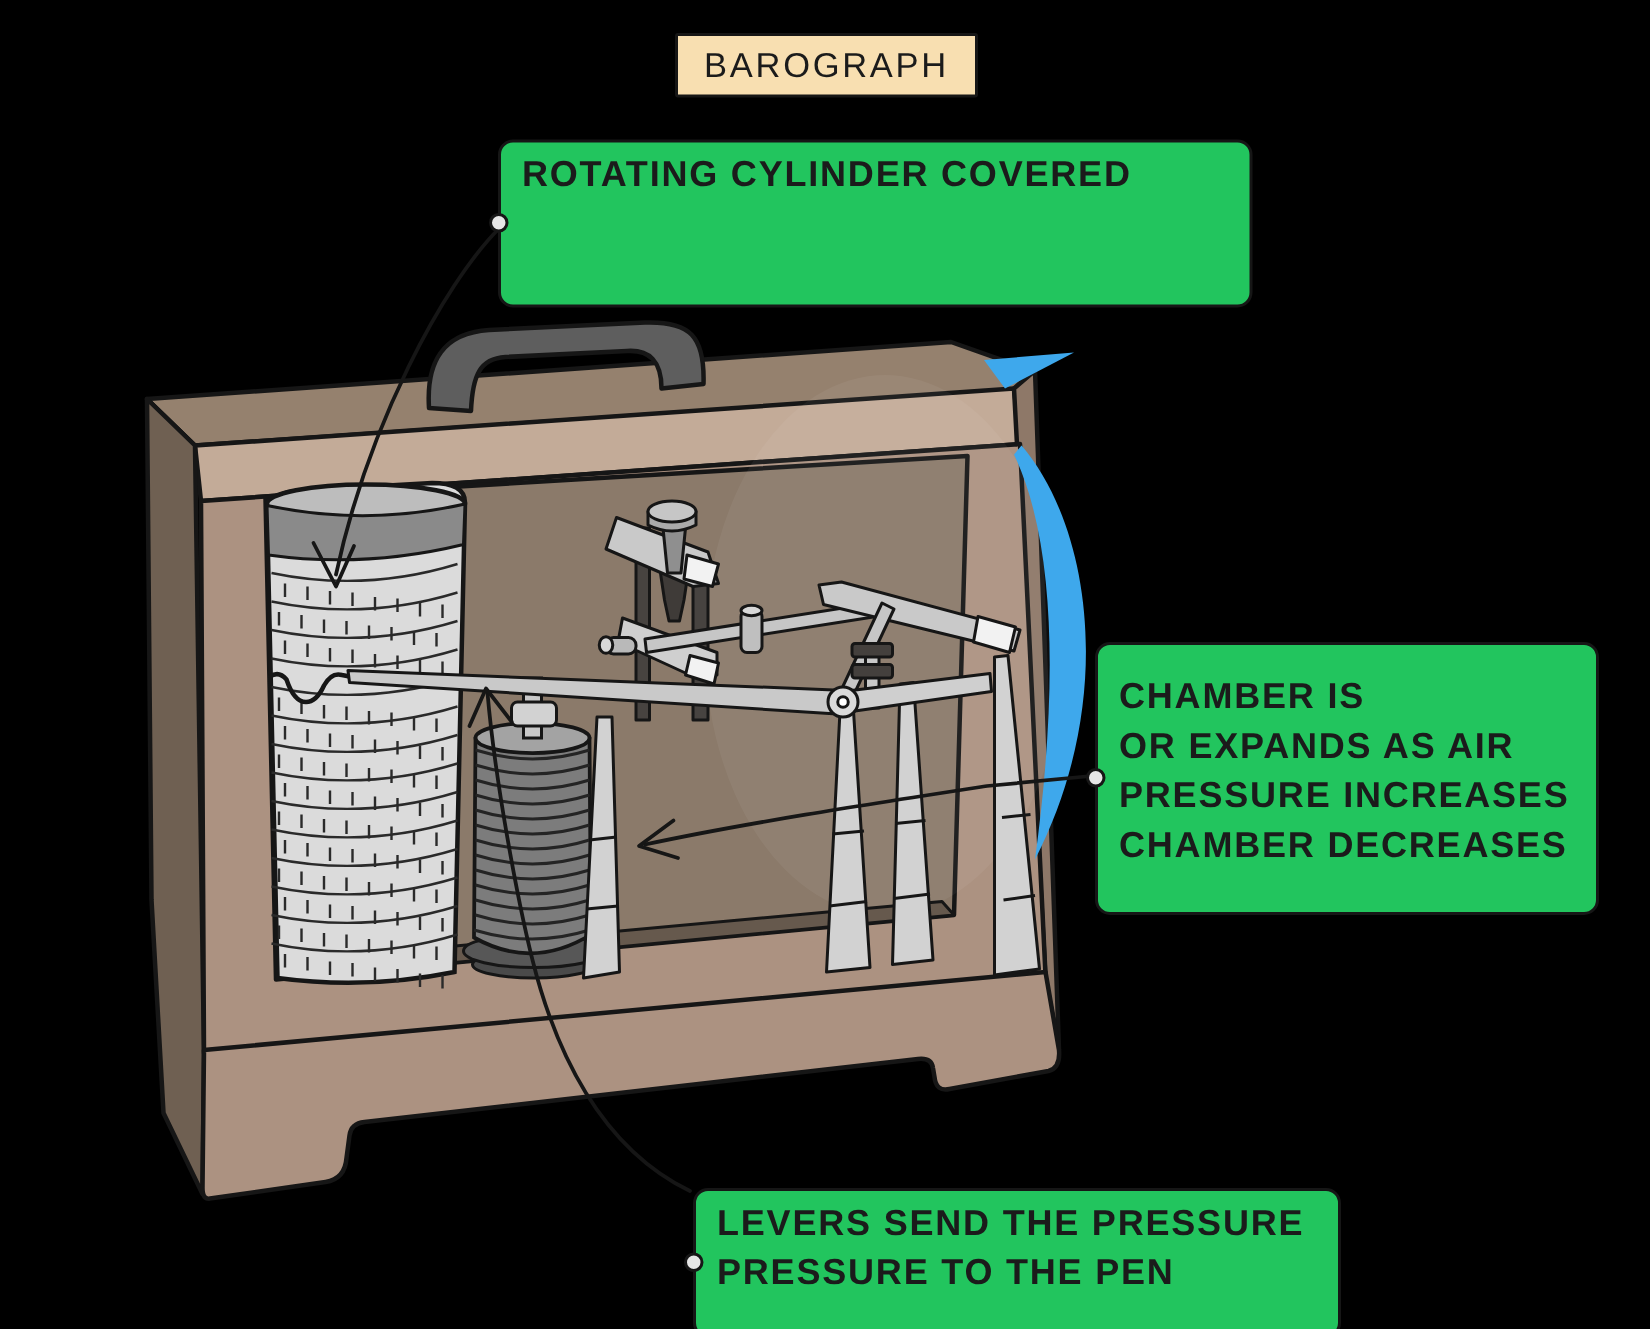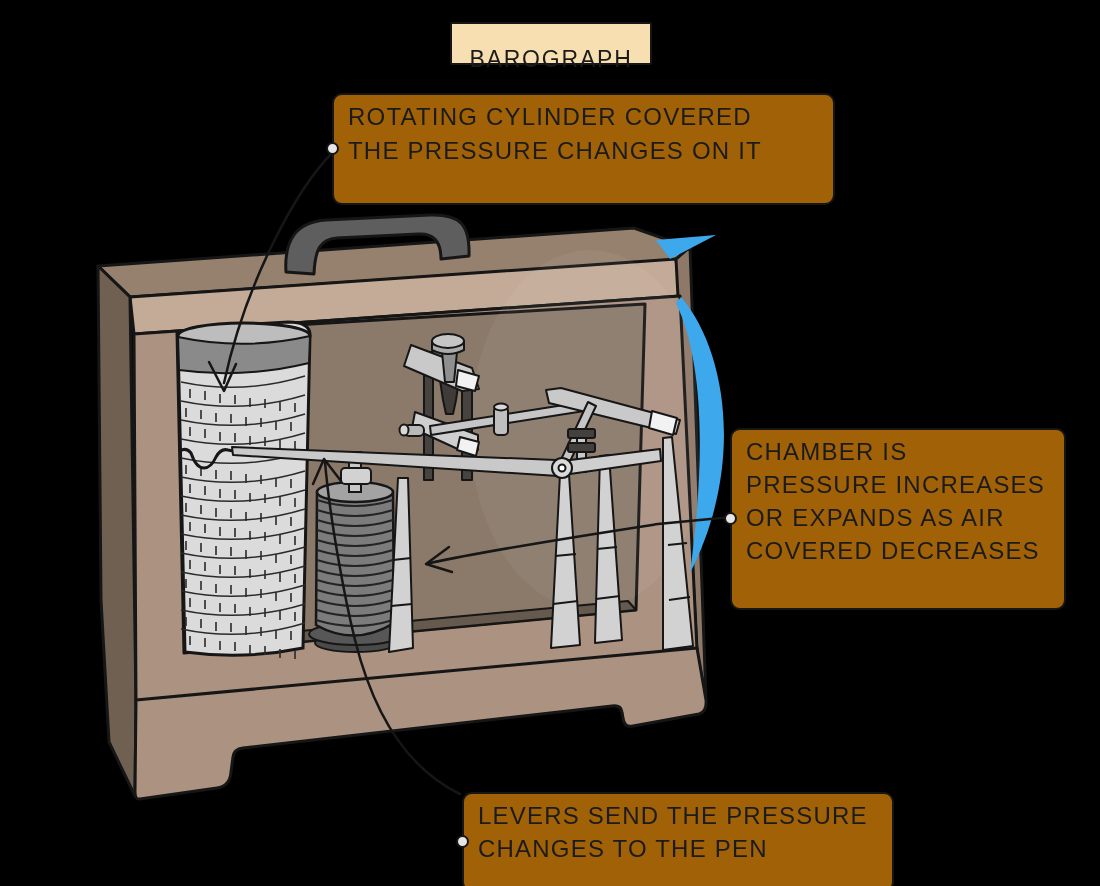--- a/index.html
+++ b/index.html
@@ -1,28 +1,28 @@
 <!DOCTYPE html>
 <html><head>
 <meta charset="utf-8">
 <style>
   html,body{margin:0;padding:0;background:#000;}
   #stage{position:relative;width:1100px;height:886px;background:#000;overflow:hidden;
          font-family:"Liberation Sans",sans-serif;}
   #stage svg{position:absolute;left:0;top:0;}
-  .tag{position:absolute;box-sizing:border-box;background:#a16207;border:2.5px solid #161616;
+  .tag{position:absolute;box-sizing:border-box;background:#22c55e;border:2.5px solid #161616;
        border-radius:10px;color:#1b1b1b;font-size:24px;line-height:34px;
-       letter-spacing:1.2px;padding:5px 14px;white-space:nowrap;}
+       letter-spacing:1.2px;padding:5px 14px;white-space:nowrap;font-weight:bold;}
   .tag .dot{position:absolute;left:-8px;top:50%;margin-top:-7px;width:9px;height:9px;
        background:#E6E6E6;border:2.5px solid #161616;border-radius:50%;}
   #title-box{position:absolute;box-sizing:border-box;background:#F8DFB1;border:2.5px solid #161616;
        border-radius:2px;color:#1b1b1b;font-size:23px;letter-spacing:1.8px;
-       text-align:center;line-height:38px;padding:16px 8px;}
+       text-align:center;line-height:38px;padding:0 8px;}
   #label-rotating{left:332px;top:93px;width:503px;height:112px;}
-  #label-chamber{left:730px;top:428px;width:336px;height:182px;line-height:33px;padding-top:5px;}
+  #label-chamber{left:730px;top:428px;width:336px;height:182px;line-height:33px;padding-top:18px;}
   #label-levers{left:462px;top:792px;width:432px;height:100px;line-height:33px;padding-top:5px;}
   #title-box{left:450px;top:22px;width:202px;height:43px;}
 </style>
 </head>
 <body>
 
 <div id="stage">
 
 <svg width="1100" height="886" viewBox="0 0 1100 886">
 
@@ -175,30 +175,29 @@
     <path d="M 460,794 C 400,765 370,700 355,640 C 345,600 330,520 325,462"></path>
     <path d="M 313,484 L 324,459 L 341,481"></path>
   </g>
 </svg>
 
   <div id="title-box">BAROGRAPH</div>
 
   <div class="tag" id="label-rotating">
     <span class="dot"></span>
     <div>ROTATING CYLINDER COVERED</div>
-    <div>THE PRESSURE CHANGES ON IT</div>
   </div>
 
   <div class="tag" id="label-chamber">
     <span class="dot"></span>
     <div>CHAMBER IS</div>
+    <div>OR EXPANDS AS AIR</div>
     <div>PRESSURE INCREASES</div>
-    <div>OR EXPANDS AS AIR</div>
-    <div>COVERED DECREASES</div>
+    <div>CHAMBER DECREASES</div>
   </div>
 
   <div class="tag" id="label-levers">
     <span class="dot"></span>
     <div>LEVERS SEND THE PRESSURE</div>
-    <div>CHANGES TO THE PEN</div>
+    <div>PRESSURE TO THE PEN</div>
   </div>
 
 </div>
 
 </body></html>

